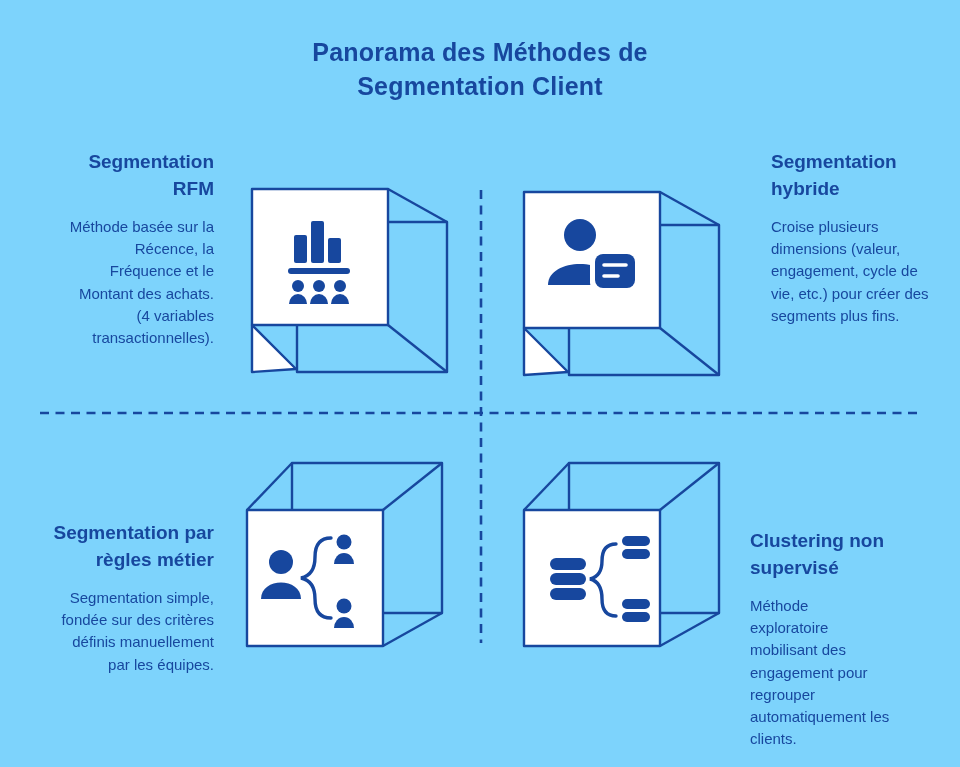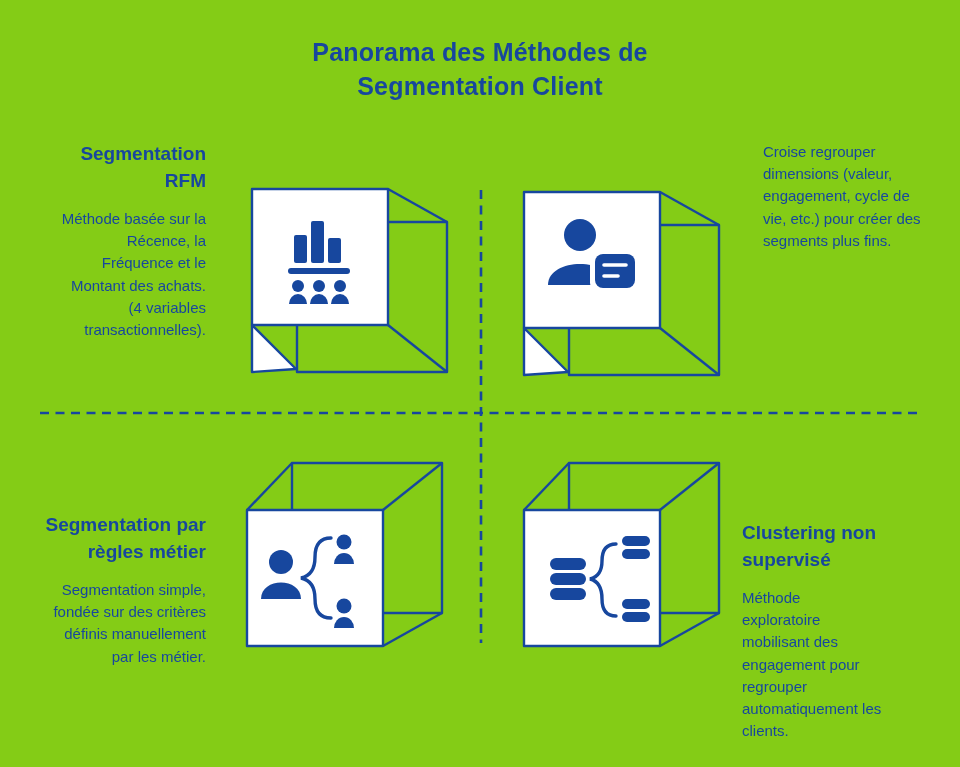--- a/index.html
+++ b/index.html
@@ -1,21 +1,21 @@
 <!DOCTYPE html>
 <html lang="fr"><head>
 <meta charset="utf-8">
 <style>
   html,body{margin:0;padding:0;background:#ffffff;}
   body{font-family:"Liberation Sans",sans-serif;-webkit-font-smoothing:antialiased;}
-  .canvas{position:relative;width:960px;height:767px;margin:0 auto;background:#84cc16;color:#17479E;overflow:hidden;}
+  .canvas{position:relative;width:960px;height:767px;margin:0 auto;background:#7dd3fc;color:#17479E;overflow:hidden;}
   .main-title{position:absolute;top:36px;left:280px;width:400px;margin:0;text-align:center;
               font-size:25px;font-weight:700;line-height:1.35;letter-spacing:.2px;}
   .dividers{position:absolute;top:0;left:0;pointer-events:none;}
-  .qtext{position:absolute;margin:8px;}
+  .qtext{position:absolute;margin:16px;}
   .qtext h2{margin:0 0 13px 0;font-size:19px;font-weight:700;line-height:1.42;}
   .qtext p{margin:0;font-size:15px;line-height:1.48;}
   .ta-r{text-align:right;}
   .q-tl{top:133px;left:30px;width:168px;}
   .q-tl p{max-width:152px;margin-left:auto;}
   .q-tr{top:133px;left:755px;width:170px;}
   .q-tr p{max-width:158px;}
   .q-bl{top:504px;left:36px;width:162px;}
   .q-bl p{max-width:158px;margin-left:auto;}
   .q-br{top:512px;left:734px;width:165px;}
@@ -61,21 +61,22 @@
         <circle cx="71" cy="101" r="6"></circle>
         <circle cx="92" cy="101" r="6"></circle>
         <path d="M41 119 a9 10 0 0 1 18 0 z"></path>
         <path d="M62 119 a9 10 0 0 1 18 0 z"></path>
         <path d="M83 119 a9 10 0 0 1 18 0 z"></path>
       </g>
     </svg>
   </div>
 
   <section class="qtext q-tr">
-    <p>Croise regrouper dimensions (valeur, engagement, cycle de vie, etc.) pour créer des segments plus fins.</p>
+    <h2>Segmentation hybride</h2>
+    <p>Croise plusieurs dimensions (valeur, engagement, cycle de vie, etc.) pour créer des segments plus fins.</p>
   </section>
 
   <div class="illus i-tr">
     <svg width="205" height="192" viewBox="0 0 205 192">
       <g fill="none" stroke="#17479E" stroke-width="2.4" stroke-linejoin="round">
         <rect x="49" y="37" width="150" height="150"></rect>
         <line x1="140" y1="4" x2="199" y2="37"></line>
         <line x1="140" y1="140" x2="199" y2="187"></line>
         <rect x="4" y="4" width="136" height="136" fill="#ffffff"></rect>
         <polygon points="4,140 4,187 48,184" fill="#ffffff"></polygon>
@@ -86,21 +87,21 @@
         <rect x="70" y="61" width="50" height="44" rx="10" fill="#ffffff"></rect>
         <rect x="75" y="66" width="40" height="34" rx="8"></rect>
         <line x1="84" y1="77" x2="106" y2="77" stroke="#ffffff" stroke-width="3.6" stroke-linecap="round"></line>
         <line x1="84" y1="88" x2="98" y2="88" stroke="#ffffff" stroke-width="3.6" stroke-linecap="round"></line>
       </g>
     </svg>
   </div>
 
   <section class="qtext ta-r q-bl">
     <h2>Segmentation par règles métier</h2>
-    <p>Segmentation simple, fondée sur des critères définis manuellement par les métier.</p>
+    <p>Segmentation simple, fondée sur des critères définis manuellement par les équipes.</p>
   </section>
 
   <div class="illus i-bl">
     <svg width="205" height="192" viewBox="0 0 205 192">
       <g fill="none" stroke="#17479E" stroke-width="2.4" stroke-linejoin="round">
         <rect x="49" y="5" width="150" height="150"></rect>
         <line x1="4" y1="52" x2="49" y2="5"></line>
         <line x1="140" y1="52" x2="199" y2="5"></line>
         <line x1="140" y1="188" x2="199" y2="155"></line>
         <rect x="4" y="52" width="136" height="136" fill="#ffffff"></rect>

